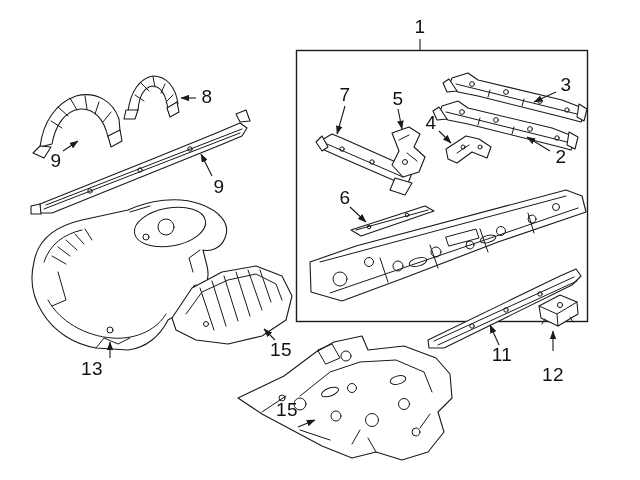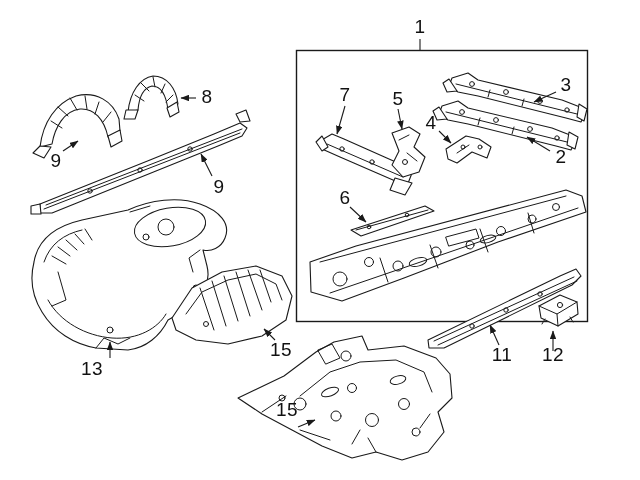--- a/index.html
+++ b/index.html
@@ -246,18 +246,18 @@
   <div class="callout" style="left:561px;top:157px">2</div>
   <div class="callout" style="left:566px;top:85px">3</div>
   <div class="callout" style="left:431px;top:123px">4</div>
   <div class="callout" style="left:398px;top:99px">5</div>
   <div class="callout" style="left:345px;top:198px">6</div>
   <div class="callout" style="left:345px;top:95px">7</div>
   <div class="callout" style="left:207px;top:97px">8</div>
   <div class="callout" style="left:56px;top:161px">9</div>
   <div class="callout" style="left:219px;top:187px">9</div>
   <div class="callout" style="left:502px;top:355px">11</div>
-  <div class="callout" style="left:553px;top:355px">12</div>
+  <div class="callout" style="left:553px;top:375px">12</div>
   <div class="callout" style="left:92px;top:369px">13</div>
   <div class="callout" style="left:281px;top:350px">15</div>
   <div class="callout" style="left:287px;top:410px">15</div>
 
 </div>
 
 </body></html>

